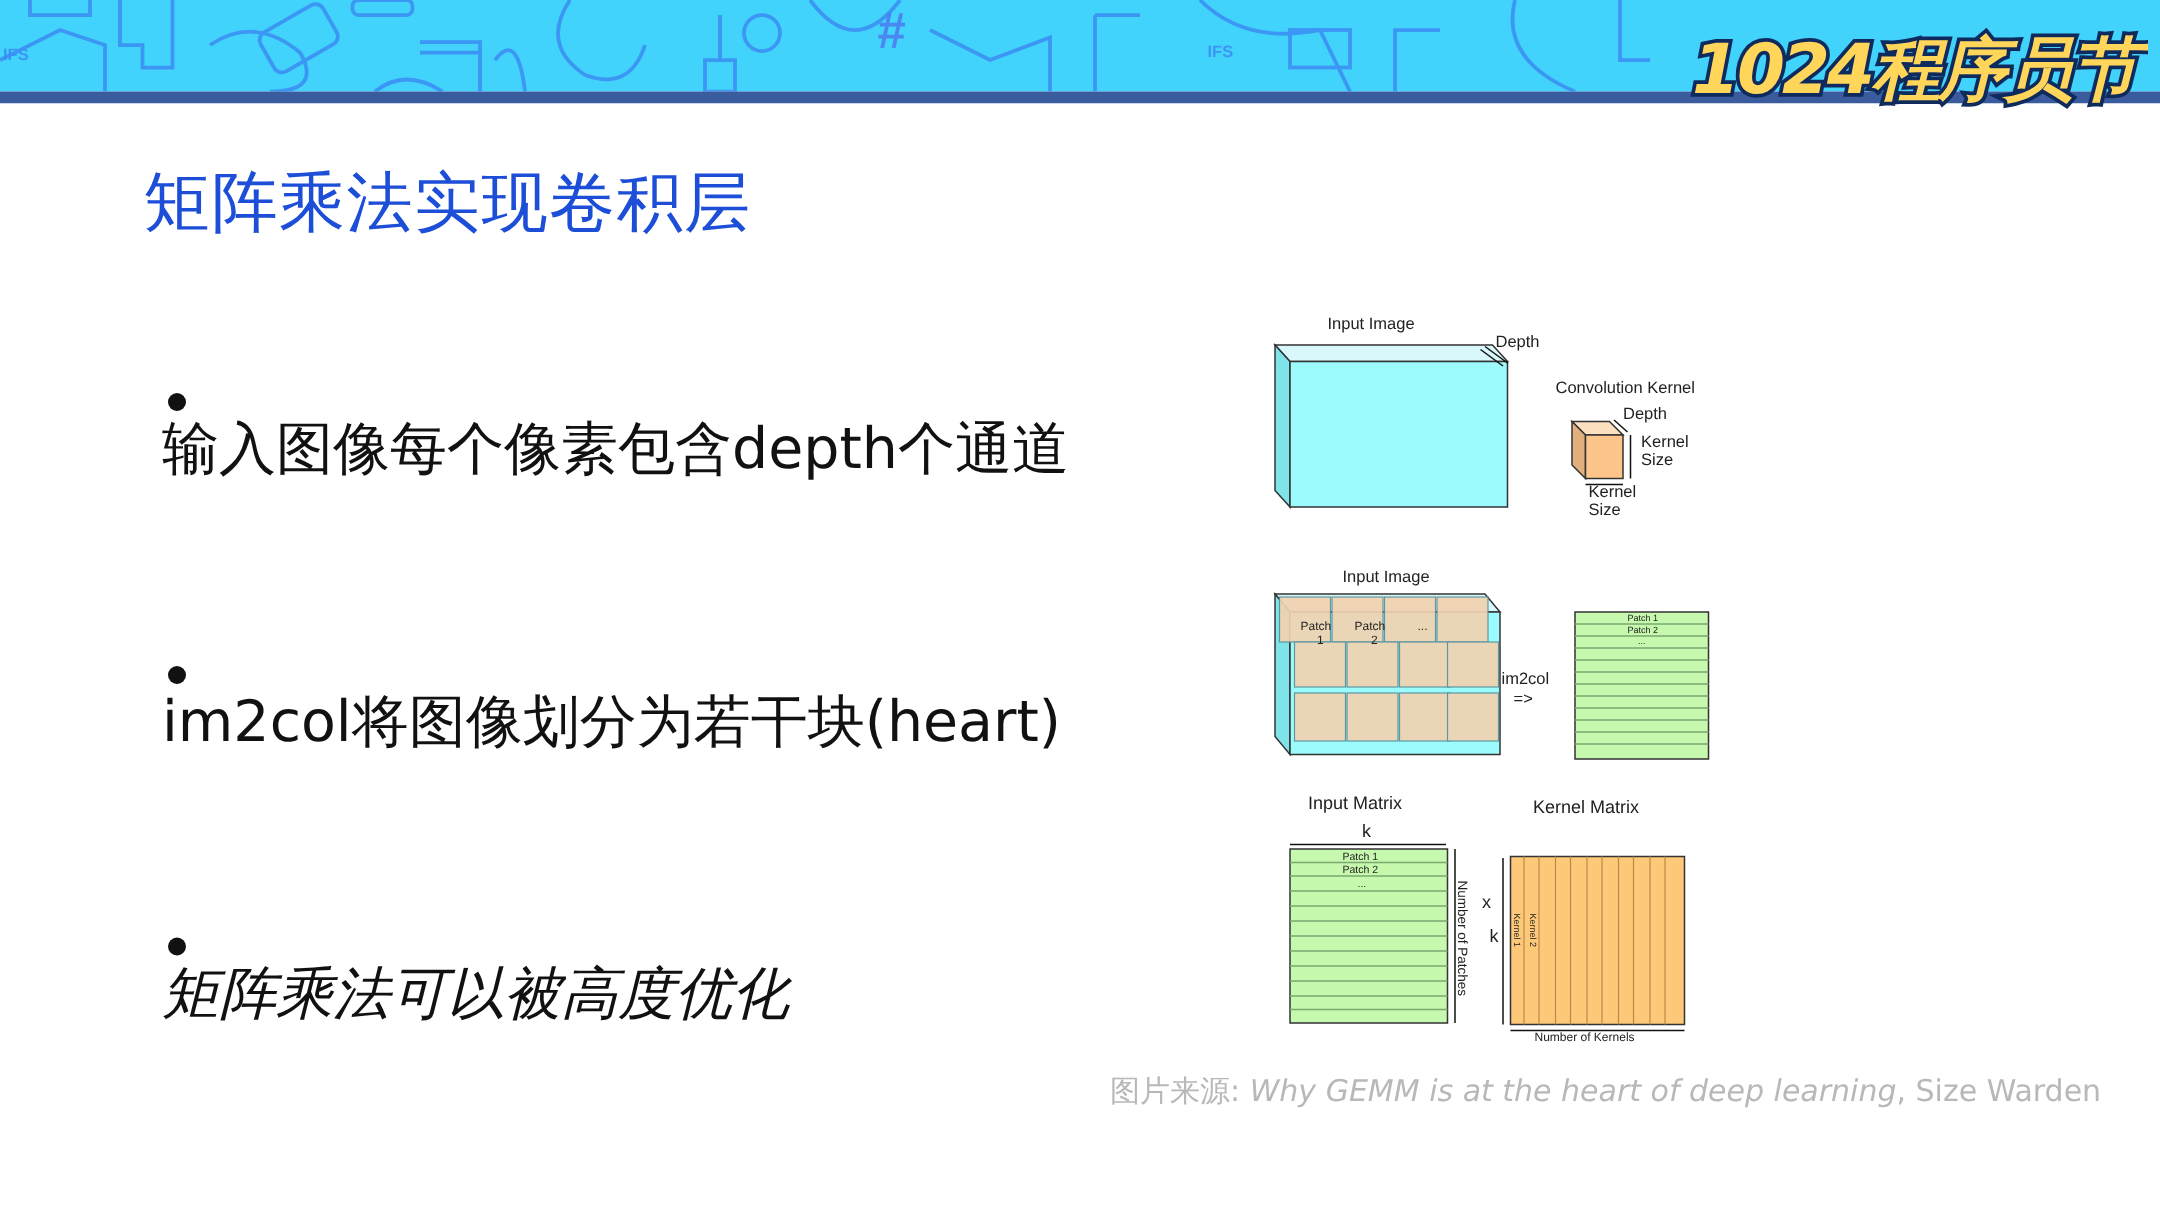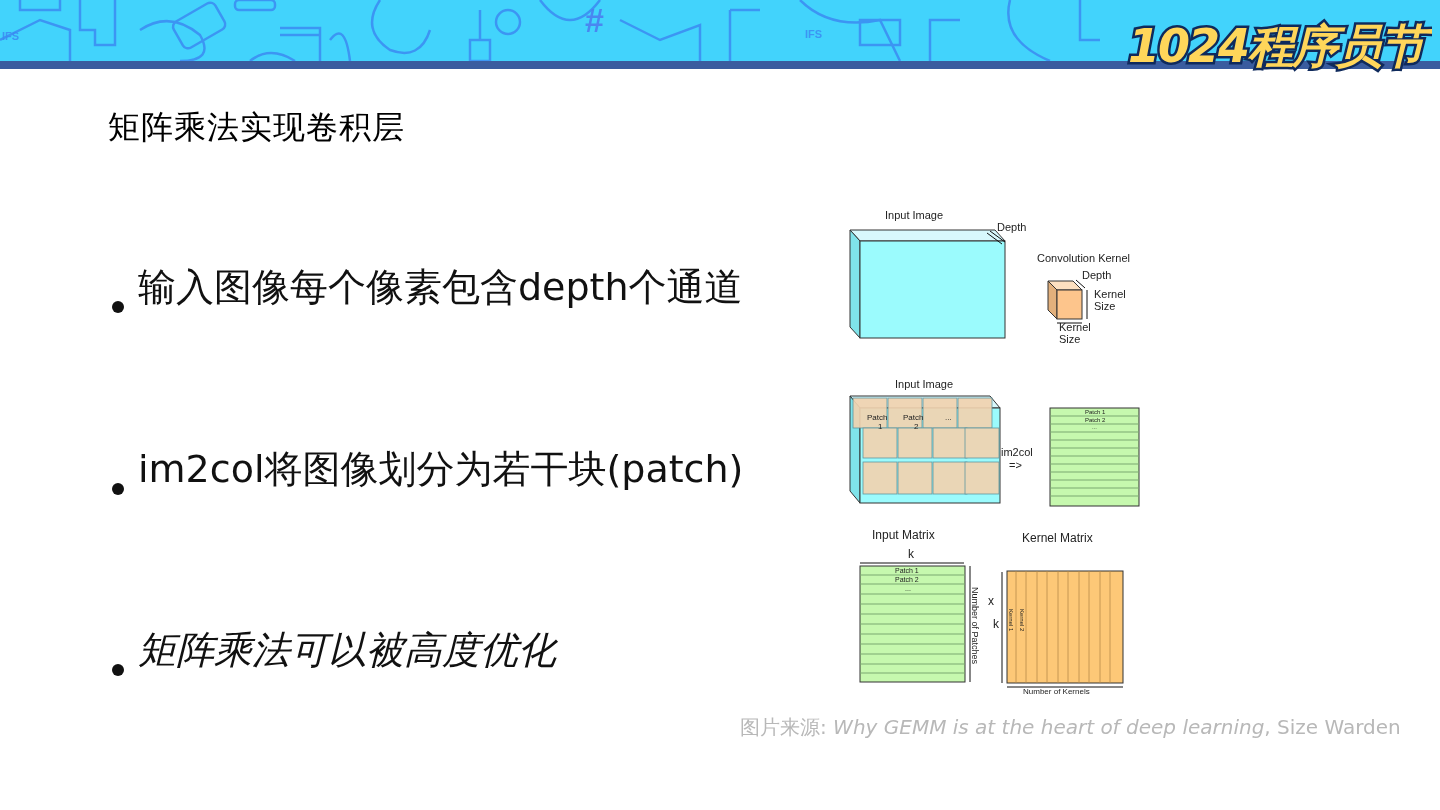--- a/index.html
+++ b/index.html
@@ -6,24 +6,24 @@
   body {
     width:1440px; height:810px; overflow:hidden; background:#ffffff;
     position:relative; font-family:"DejaVu Sans", "Liberation Sans", sans-serif; color:#111;
   }
   .banner { position:absolute; left:0; top:0; width:1440px; height:69px; overflow:hidden; }
   .banner-bg { position:absolute; left:0; top:0; width:1440px; height:61px; background:#42d3fc; }
   .banner-strip { position:absolute; left:0; top:61px; width:1440px; height:8px; background:#3a5c9f; }
   .banner svg.deco { position:absolute; left:0; top:0; }
   .logo { position:absolute; left:1122px; top:12px; width:310px; height:72px; }
   .slide-title {
-    position:absolute; left:108px; top:106px; font-size:32px; font-weight:500; letter-spacing:1px; color:#000000;
+    position:absolute; left:96px; top:106px; font-size:44px; font-weight:500; letter-spacing:1px; color:#1d4ed8;
   }
   .bullet {
-    position:absolute; left:108px; font-size:38px; color:#111; white-space:nowrap; display:flex; align-items:flex-end;
+    position:absolute; left:108px; font-size:38px; color:#111; white-space:nowrap; display:flex; align-items:flex-start;flex-direction:column;
   }
   .bullet .dot { display:inline-block; width:12px; height:12px; border-radius:50%; background:#111; margin:0 14px 0 4px; }
   .fig { position:absolute; }
   .fig text { font-family:"Liberation Sans", sans-serif; fill:#222; }
   .caption {
     position:absolute; left:740px; top:714px; font-size:20px; color:#b8b8b8; white-space:nowrap;
   }
   .caption i { }
 </style>
 </head>
@@ -70,21 +70,21 @@
 </svg>
 
 <div class="slide-title">矩阵乘法实现卷积层</div>
 
 <div class="bullet" style="top:262px;">
   <span class="dot"></span>
   <span>输入图像每个像素包含depth个通道</span>
 </div>
 <div class="bullet" style="top:444px;">
   <span class="dot"></span>
-  <span>im2col将图像划分为若干块(patch)</span>
+  <span>im2col将图像划分为若干块(heart)</span>
 </div>
 <div class="bullet" style="top:625px;font-style:italic;">
   <span class="dot"></span>
   <span>矩阵乘法可以被高度优化</span>
 </div>
 
 <svg class="fig" style="left:845px; top:205px;" width="300" height="145">
   <text x="40" y="14" font-size="11">Input Image</text>
   <polygon points="5,25 150,25 160,36 15,36" fill="#d8f8fc" stroke="#333" stroke-width="1"></polygon>
   <polygon points="5,25 15,36 15,133 5,122" fill="#7fe3ea" stroke="#333" stroke-width="1"></polygon>

